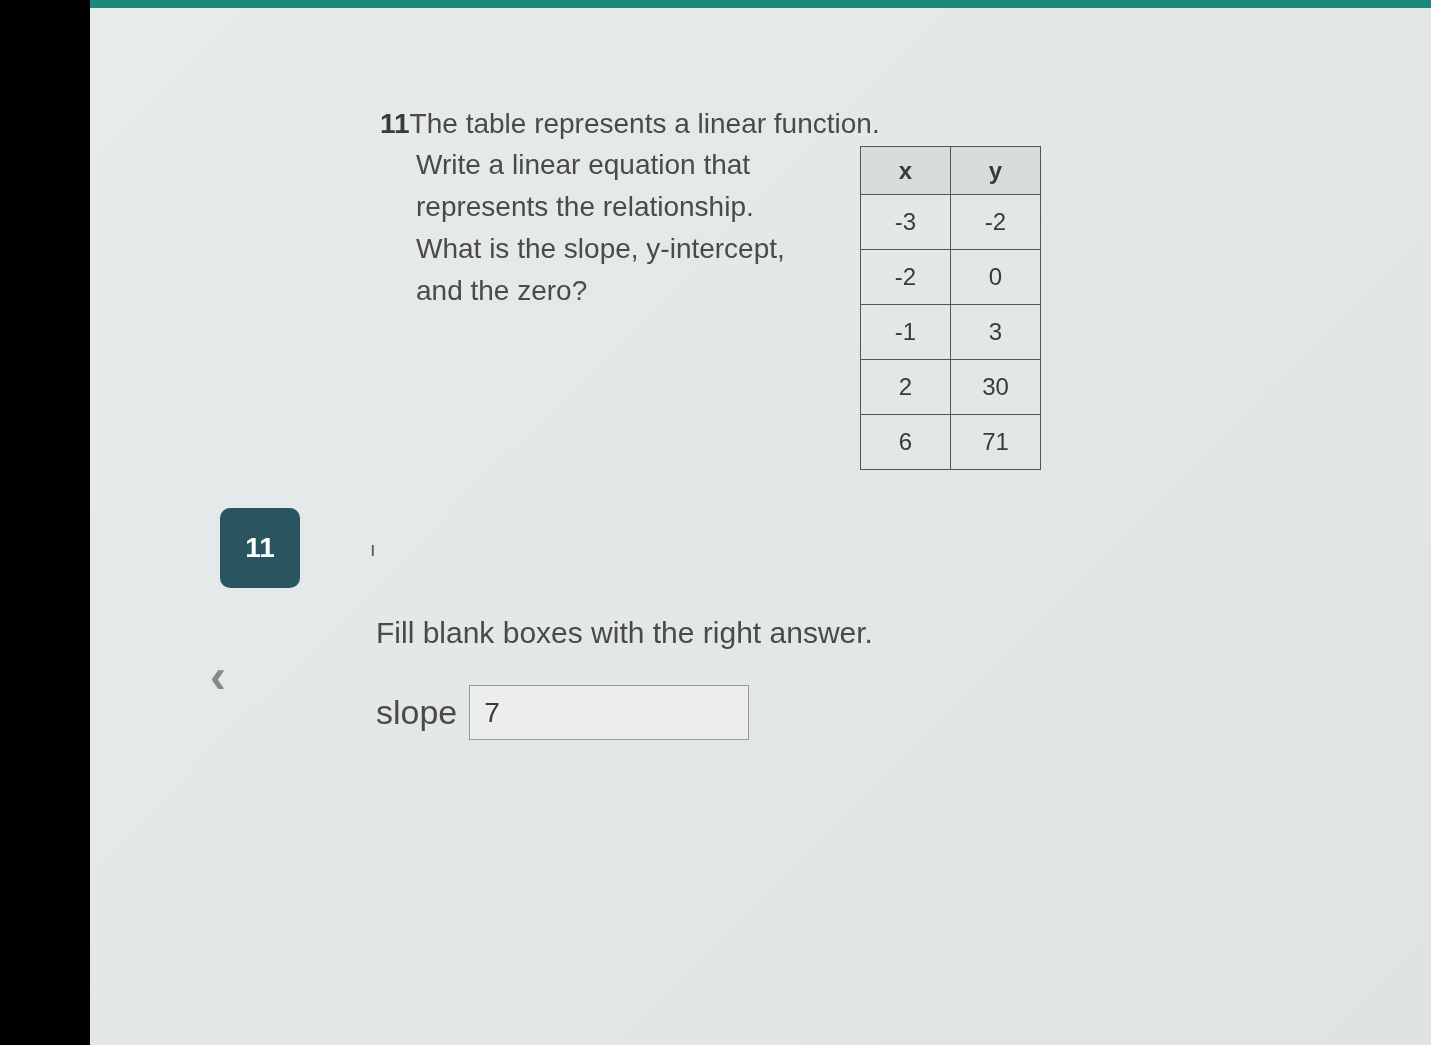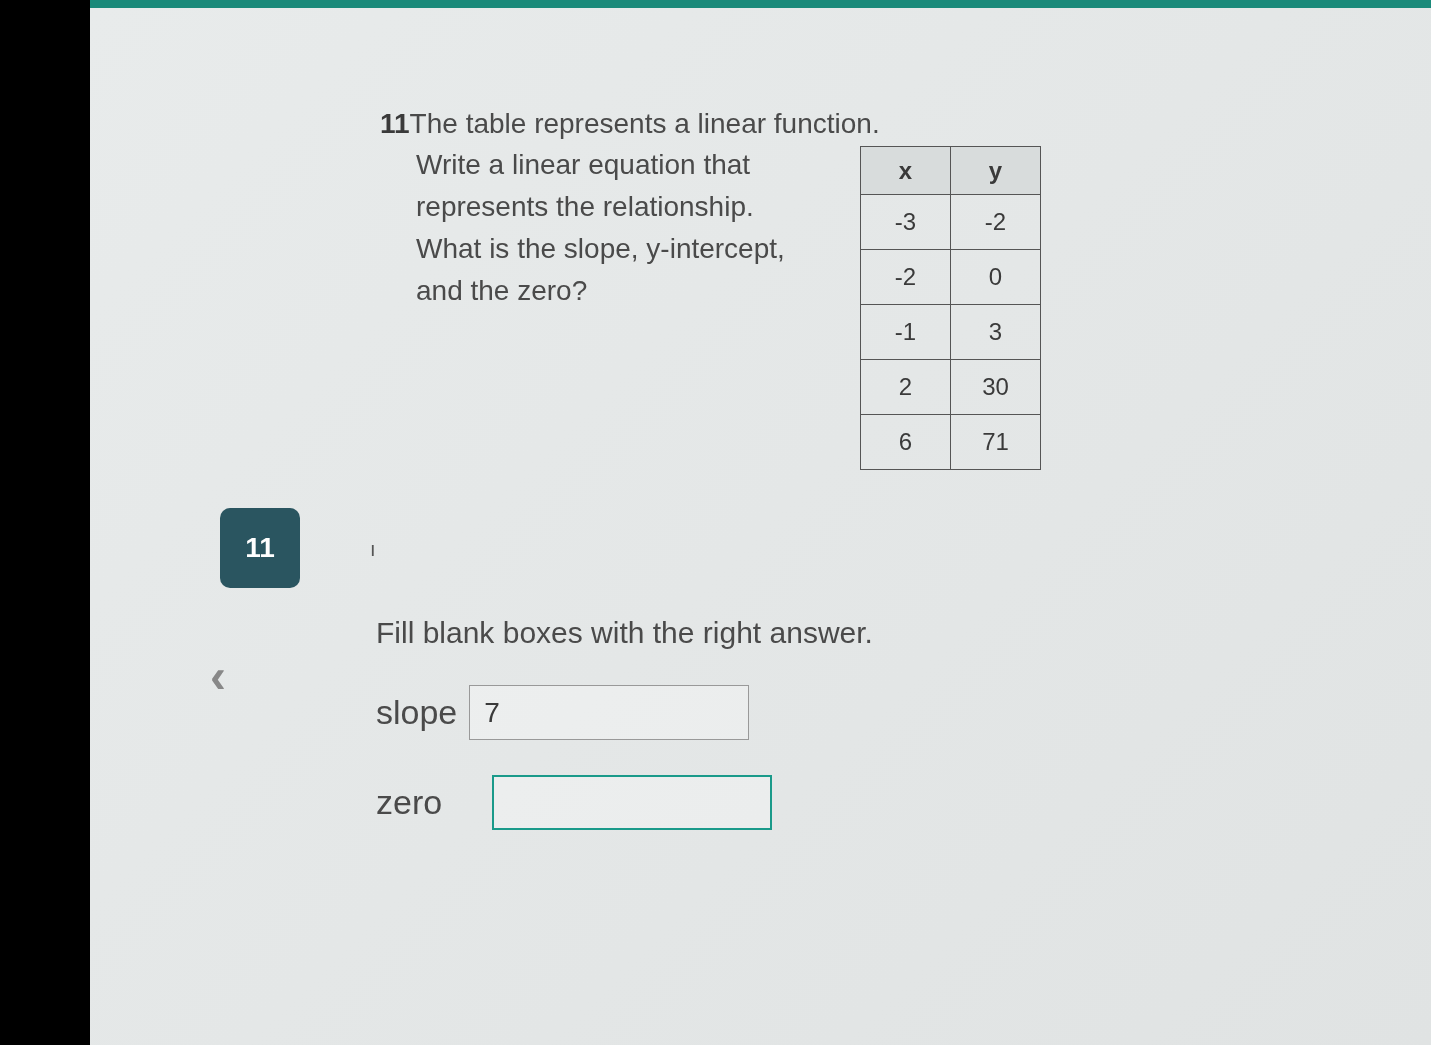--- a/index.html
+++ b/index.html
@@ -214,19 +214,15 @@
 
   <div class="answer-section">
     <div class="fill-instruction">Fill blank boxes with the right answer.</div>
 
     <div class="answer-row">
       <span class="answer-label">slope</span>
       <input type="text" class="answer-input slope-input" value="7" style="">
     </div>
 
 
-    <div class="answer-row">
-      <span class="answer-label zero-label-gap">zero</span>
-      <input type="text" class="answer-input zero-input active" value="" style="">
-    </div>
   </div>
 
 </div>
 
 </body></html>

